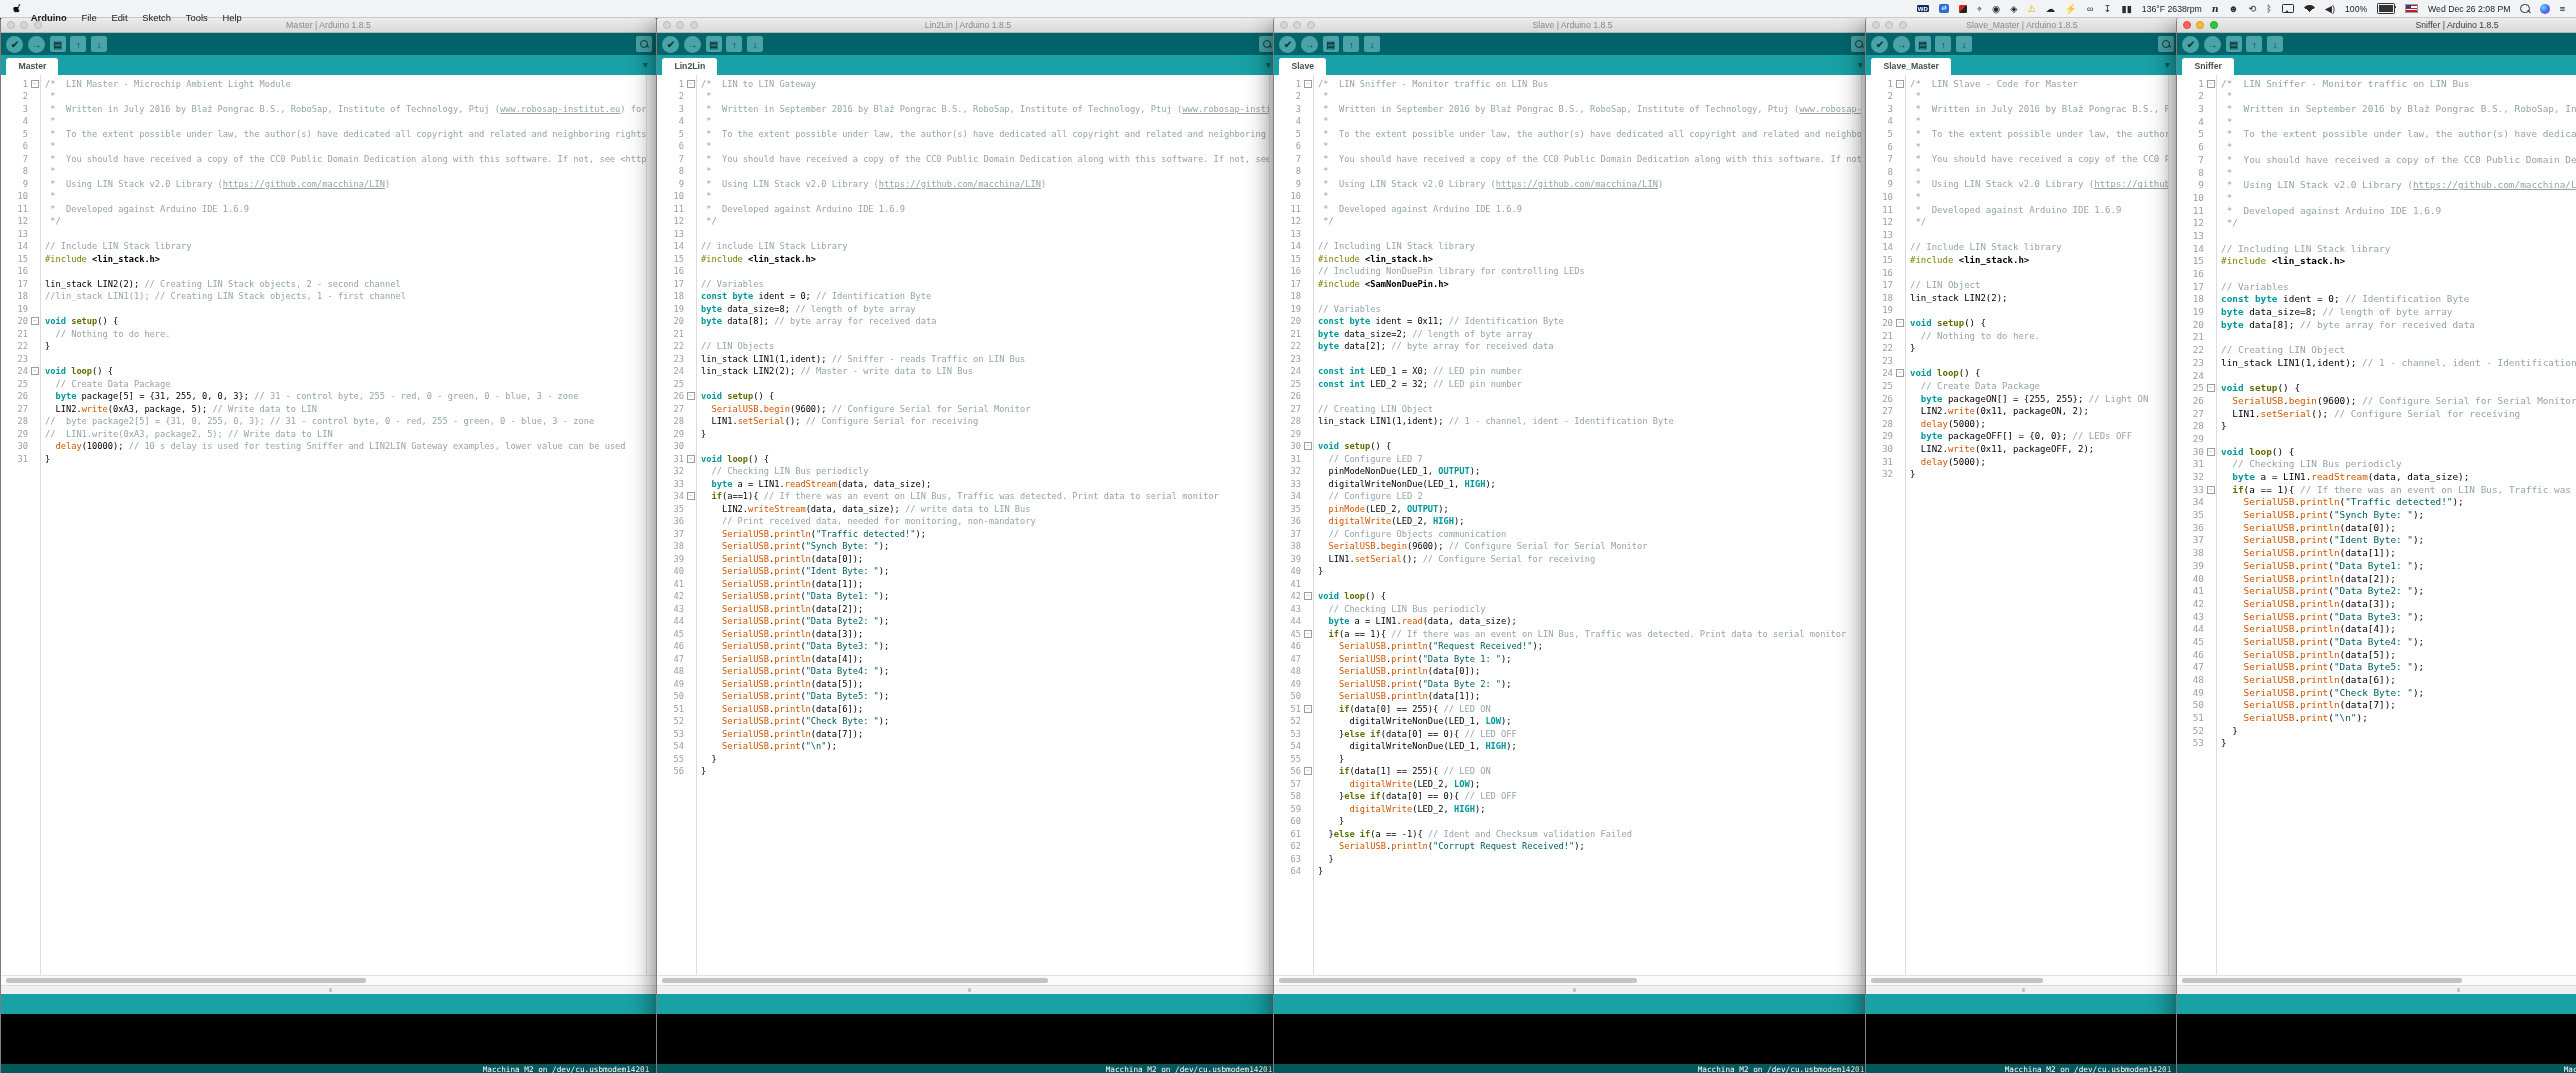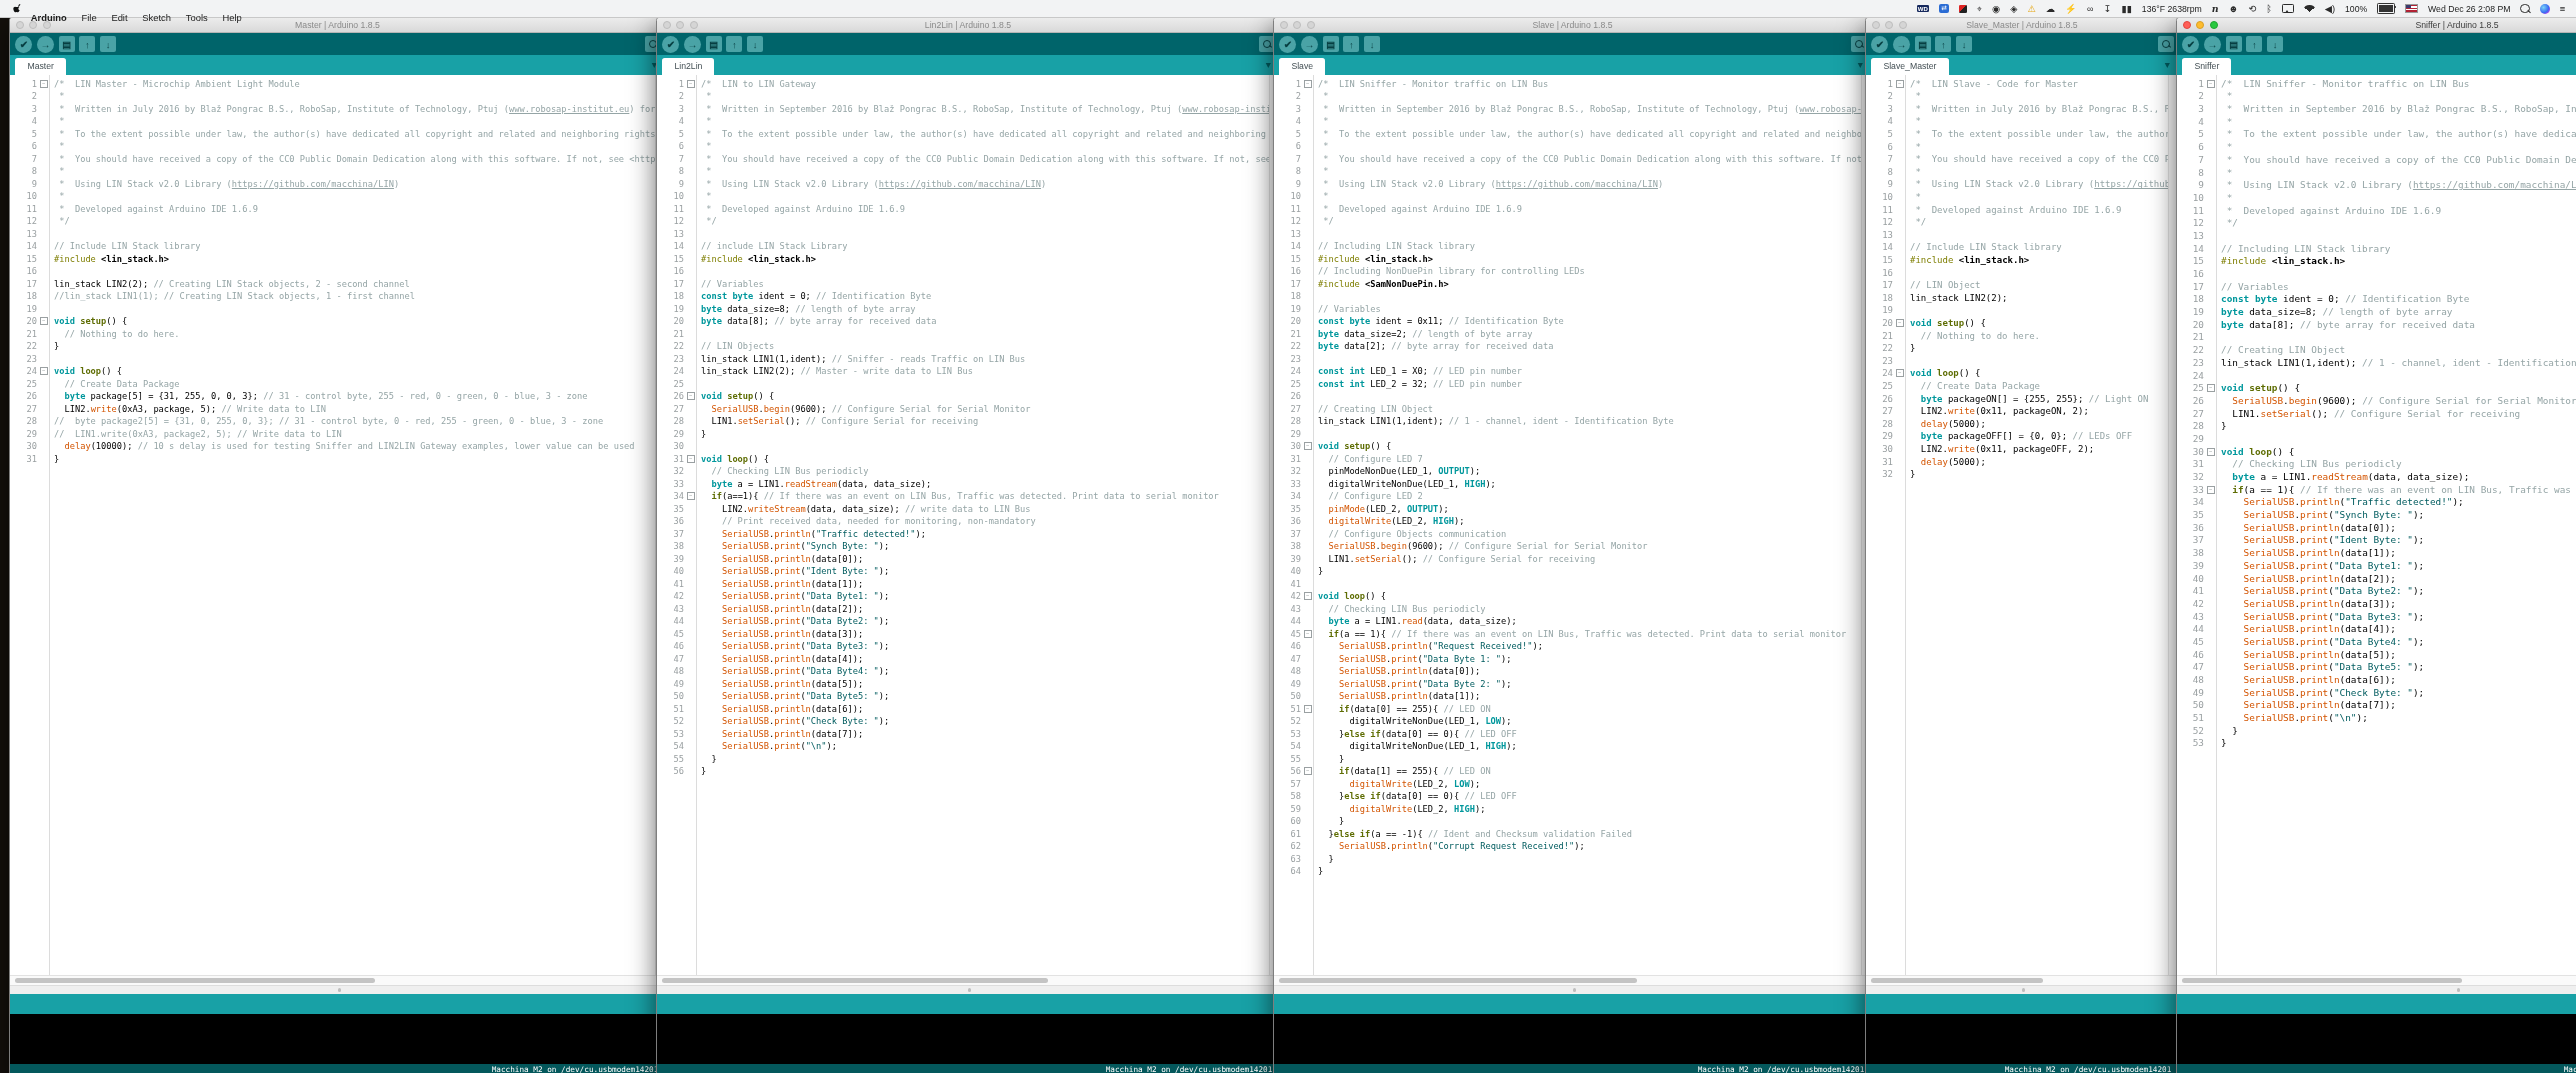--- a/index.html
+++ b/index.html
@@ -48,21 +48,21 @@
   .toolbar{height:22px;background:#00646a;display:flex;align-items:center;gap:4.7px;padding-left:5.4px;position:relative;}
   .tbtn{width:17px;height:17px;background:#4aa3a6;color:#073f42;display:flex;align-items:center;justify-content:center;
         font-size:10px;font-weight:bold;}
   .tbtn.round{border-radius:50%;}
   .tbtn.sq{border-radius:2px;width:16px;height:16px;font-size:9.4px;}
   .tbtn.serial{position:absolute;right:4px;top:2.7px;}
   .mag{width:6px;height:6px;border:1.3px solid #073f42;border-radius:50%;position:relative;display:inline-block;}
   .mag::after{content:"";position:absolute;left:5.4px;top:5.4px;width:3.4px;height:1.3px;background:#073f42;transform:rotate(45deg);}
   .tabstrip{height:20px;background:#18a1a6;position:relative;display:flex;align-items:flex-end;}
   .tab{margin-left:5.4px;height:17.4px;background:#fff;border-radius:2.7px 2.7px 0 0;padding:0 12px;
-       display:flex;align-items:center;font-size:8.7px;font-weight:normal;color:#434f54;}
+       display:flex;align-items:center;font-size:8.7px;font-weight:bold;color:#434f54;}
   .tabdrop{position:absolute;right:3.4px;top:2.7px;width:14.8px;height:14.8px;display:flex;align-items:center;justify-content:center;
            color:#005b5e;font-size:8.7px;}
   .editor{position:relative;background:#fff;overflow:hidden;}
   .vrule{position:absolute;top:0;bottom:0;left:39px;width:0.7px;background:#dcdcdc;}
   .vscroll{position:absolute;top:0;bottom:0;right:0;width:9.4px;background:#fbfbfb;border-left:0.7px solid #e4e4e4;}
   .codepane{position:absolute;inset:0;padding-top:2.7px;font-family:"DejaVu Sans Mono",monospace;color:#000;}
   .row{position:relative;padding-left:44px;white-space:pre;}
   .ln{position:absolute;left:0;top:0;width:27px;text-align:right;color:#9aa0a2;}
   .fold{position:absolute;left:29.5px;top:2px;width:6px;height:6px;border:0.7px solid #9aa0a2;background:#fff;
         font-size:5.4px;line-height:5.4px;text-align:center;color:#9aa0a2;}
@@ -121,21 +121,21 @@
         <i></i>
       </span>
       <span class="mtext">Wed Dec 26  2:08 PM</span>
       <span class="micon spot"></span>
       <span class="micon siri"></span>
       <span class="micon">≡</span>
     </div>
 </div>
 
 <div id="windows">
-    <div class="window" style="left: 9px; top: 17px; width: 655px; height: 1055px; z-index: 10;">
+    <div class="window" style="left: 0; top: 17px; width: 655px; height: 1055px; z-index: 10;">
       <div class="titlebar">
         <span class="lights">
           <span class="light r"></span>
           <span class="light y"></span>
           <span class="light g"></span>
         </span>
         <span class="wtitle">Master | Arduino 1.8.5</span>
       </div>
       <div class="toolbar">
         <span class="tbtn round">

